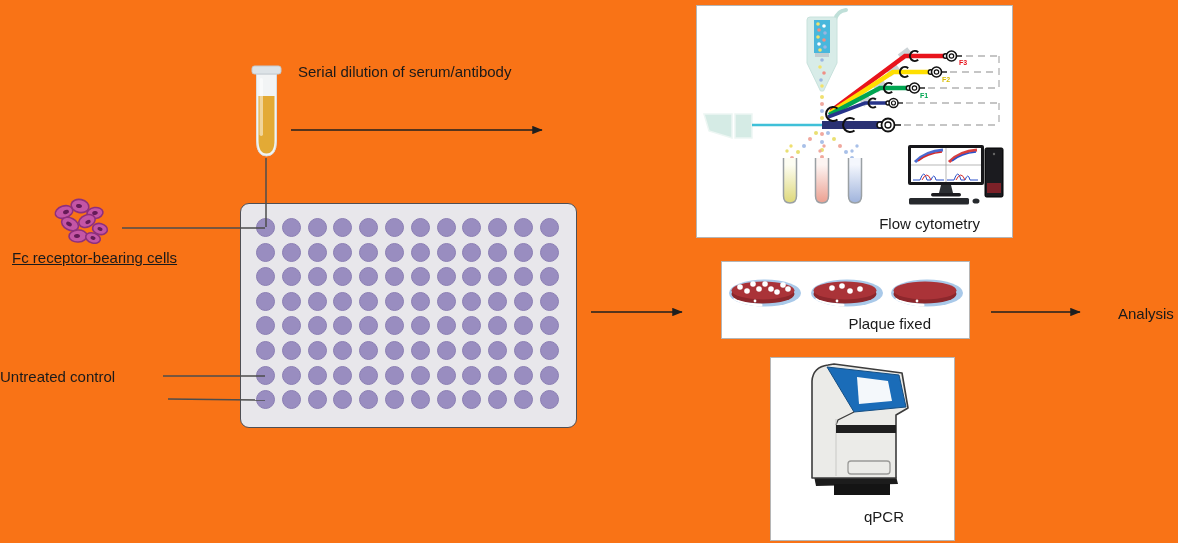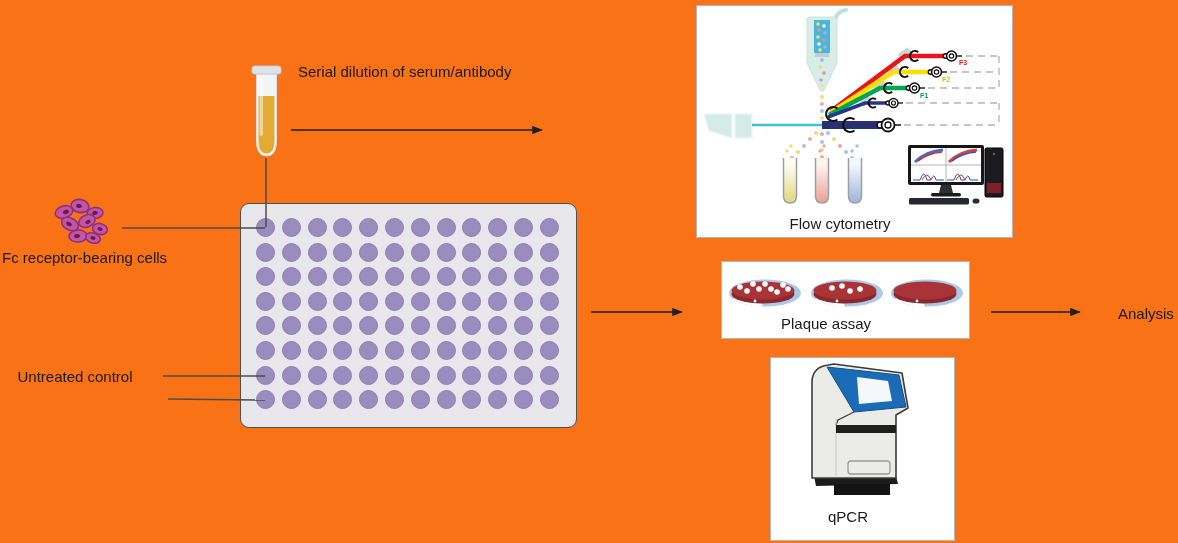--- a/index.html
+++ b/index.html
@@ -1,38 +1,38 @@
 <!DOCTYPE html>
 <html style="--text: #1a1a1a; --well: #998dc0; --well-border: #8b7fb4; --plate-bg: #e8e7eb; --plate-border: #4f4f54; --box-border: #b5b5b5; --arrow: #1f1f1f; --connector: #4d4d4d; --tube-liquid: #e3aa35; --cell-fill: #c455a5; --cell-border: #8e2f7d; --beam-red: #e8141c; --beam-yellow: #ffdf00; --beam-green: #00a551; --beam-blue: #27348b; --beam-navy: #2a3173; --laser-beam: #3fc0d8; --laser-body: #d5ebe5; --nozzle-body: #d8ece8; --nozzle-channel: #49b7dc; --dish-rim: #a9c9e9; --dish-agar: #aa3338; --qpcr-screen: #1a6cb8;"><head>
 <meta charset="utf-8">
 <style>
   html,body{margin:0;padding:0;background:#fff;}
   #stage{position:relative;width:1178px;height:543px;background:#f97316;overflow:hidden;
          font-family:"Liberation Sans",sans-serif;color:var(--text,#1a1a1a);}
   .label{position:absolute;font-size:15px;line-height:21px;white-space:nowrap;color:#1a1a1a;}
   .panel-box{position:absolute;background:#fff;border:1px solid var(--box-border);box-sizing:border-box;}
-  .panel-label{position:absolute;font-size:15px;text-align:center;color:#1a1a1a;}
+  .panel-label{position:absolute;font-size:15px;text-align:right;color:#1a1a1a;}
   #plate{position:absolute;left:240px;top:203px;width:337px;height:225px;
          background:var(--plate-bg);border:1.5px solid var(--plate-border);
          border-radius:9px;box-sizing:border-box;}
   .well{position:absolute;width:19px;height:19px;border-radius:50%;
         background:var(--well);border:1px solid var(--well-border);box-sizing:border-box;}
   svg.panel{position:absolute;}
   #overlay{position:absolute;left:0;top:0;pointer-events:none;}
-  .right-align{text-align:center;}
+  .right-align{text-align:left;}
 </style>
 </head>
 <body>
 
 <div id="stage">
 
   <div class="label" style="left:298px;top:61px;">
     <div>Serial dilution of serum/antibody</div>
   </div>
-  <div class="label" style="left:2px;top:247px;">Fc receptor-bearing cells</div>
+  <div class="label" style="left:12px;top:247px;text-decoration:underline;">Fc receptor-bearing cells</div>
   <div class="label right-align" style="left:0px;top:366px;width:150px;">Untreated control</div>
   <div class="label" style="left:1118px;top:303px;">Analysis</div>
 
   <div id="plate">
       <div class="well" style="left: 15px; top: 14px;"></div>
       <div class="well" style="left: 40.8px; top: 14px;"></div>
       <div class="well" style="left: 66.6px; top: 14px;"></div>
       <div class="well" style="left: 92.4px; top: 14px;"></div>
       <div class="well" style="left: 118.2px; top: 14px;"></div>
       <div class="well" style="left: 144px; top: 14px;"></div>
@@ -334,37 +334,37 @@
         <circle cx="50" cy="28" r="2.8" fill="#fff"></circle>
         <circle cx="56" cy="31" r="2.8" fill="#fff"></circle>
         <circle cx="62" cy="24" r="2.8" fill="#fff"></circle>
         <circle cx="67" cy="28" r="2.8" fill="#fff"></circle>
         <circle cx="111" cy="27" r="2.8" fill="#fff"></circle>
         <circle cx="121" cy="25" r="2.8" fill="#fff"></circle>
         <circle cx="129" cy="30" r="2.8" fill="#fff"></circle>
         <circle cx="139" cy="28" r="2.8" fill="#fff"></circle>
       </g>
   </svg>
-  <div class="panel-label" style="left:721px;top:315px;width:210px;">Plaque assay</div>
+  <div class="panel-label" style="left:721px;top:315px;width:210px;">Plaque fixed</div>
 
   <div class="panel-box" style="left:770px;top:357px;width:185px;height:184px;"></div>
   <svg class="panel" style="left:770px;top:357px;" width="185" height="184" viewBox="0 0 185 184">
     <g>
       <polygon points="44,119 126,119 128,127 46,129" fill="#1c1c1c"></polygon>
       <polygon points="64,127 120,127 120,138 64,138" fill="#141414"></polygon>
       <path d="M42,121 L42,24 Q43,10 58,8 L64,7 L132,16 L138,51 L126,58 L126,121 Z" fill="#ebebe8" stroke="#3c3c3c" stroke-width="1.6" stroke-linejoin="round"></path>
       <polygon points="57,10 129,18 136,50 84,55" style="fill:var(--qpcr-screen)" stroke="#164f83" stroke-width="1"></polygon>
       <polygon points="87,20 118,24 122,44 89,47" fill="#f4f8fb"></polygon>
       <path d="M84,55 L68,63 L66,68" fill="none" stroke="#3c3c3c" stroke-width="1.2"></path>
       <line x1="66" y1="62" x2="66" y2="119" stroke="#c9c9c6" stroke-width="1"></line>
       <rect x="66" y="68" width="60" height="8" fill="#1f1f1f"></rect>
       <rect x="78" y="104" width="42" height="13" rx="3" fill="#ebebe8" stroke="#9a9a98" stroke-width="1.3"></rect>
     </g>
   </svg>
-  <div class="panel-label" style="left:768px;top:508px;width:160px;">qPCR</div>
+  <div class="panel-label" style="left:744px;top:508px;width:160px;">qPCR</div>
 
   <svg id="overlay" width="1178" height="543" viewBox="0 0 1178 543">
     <defs>
       <marker id="arrowhead" markerWidth="7" markerHeight="5.6" refX="6.5" refY="2.8" orient="auto">
         <path d="M0,0 L7,2.8 L0,5.6 Z" style="fill:var(--arrow)"></path>
       </marker>
     </defs>
 
     <g>
       <path d="M256.5,74 L256.5,141 Q256.5,156 266.5,156 Q276.5,156 276.5,141 L276.5,74 Z" fill="#f2f4f5" stroke="#d8dde0" stroke-width="1"></path>

